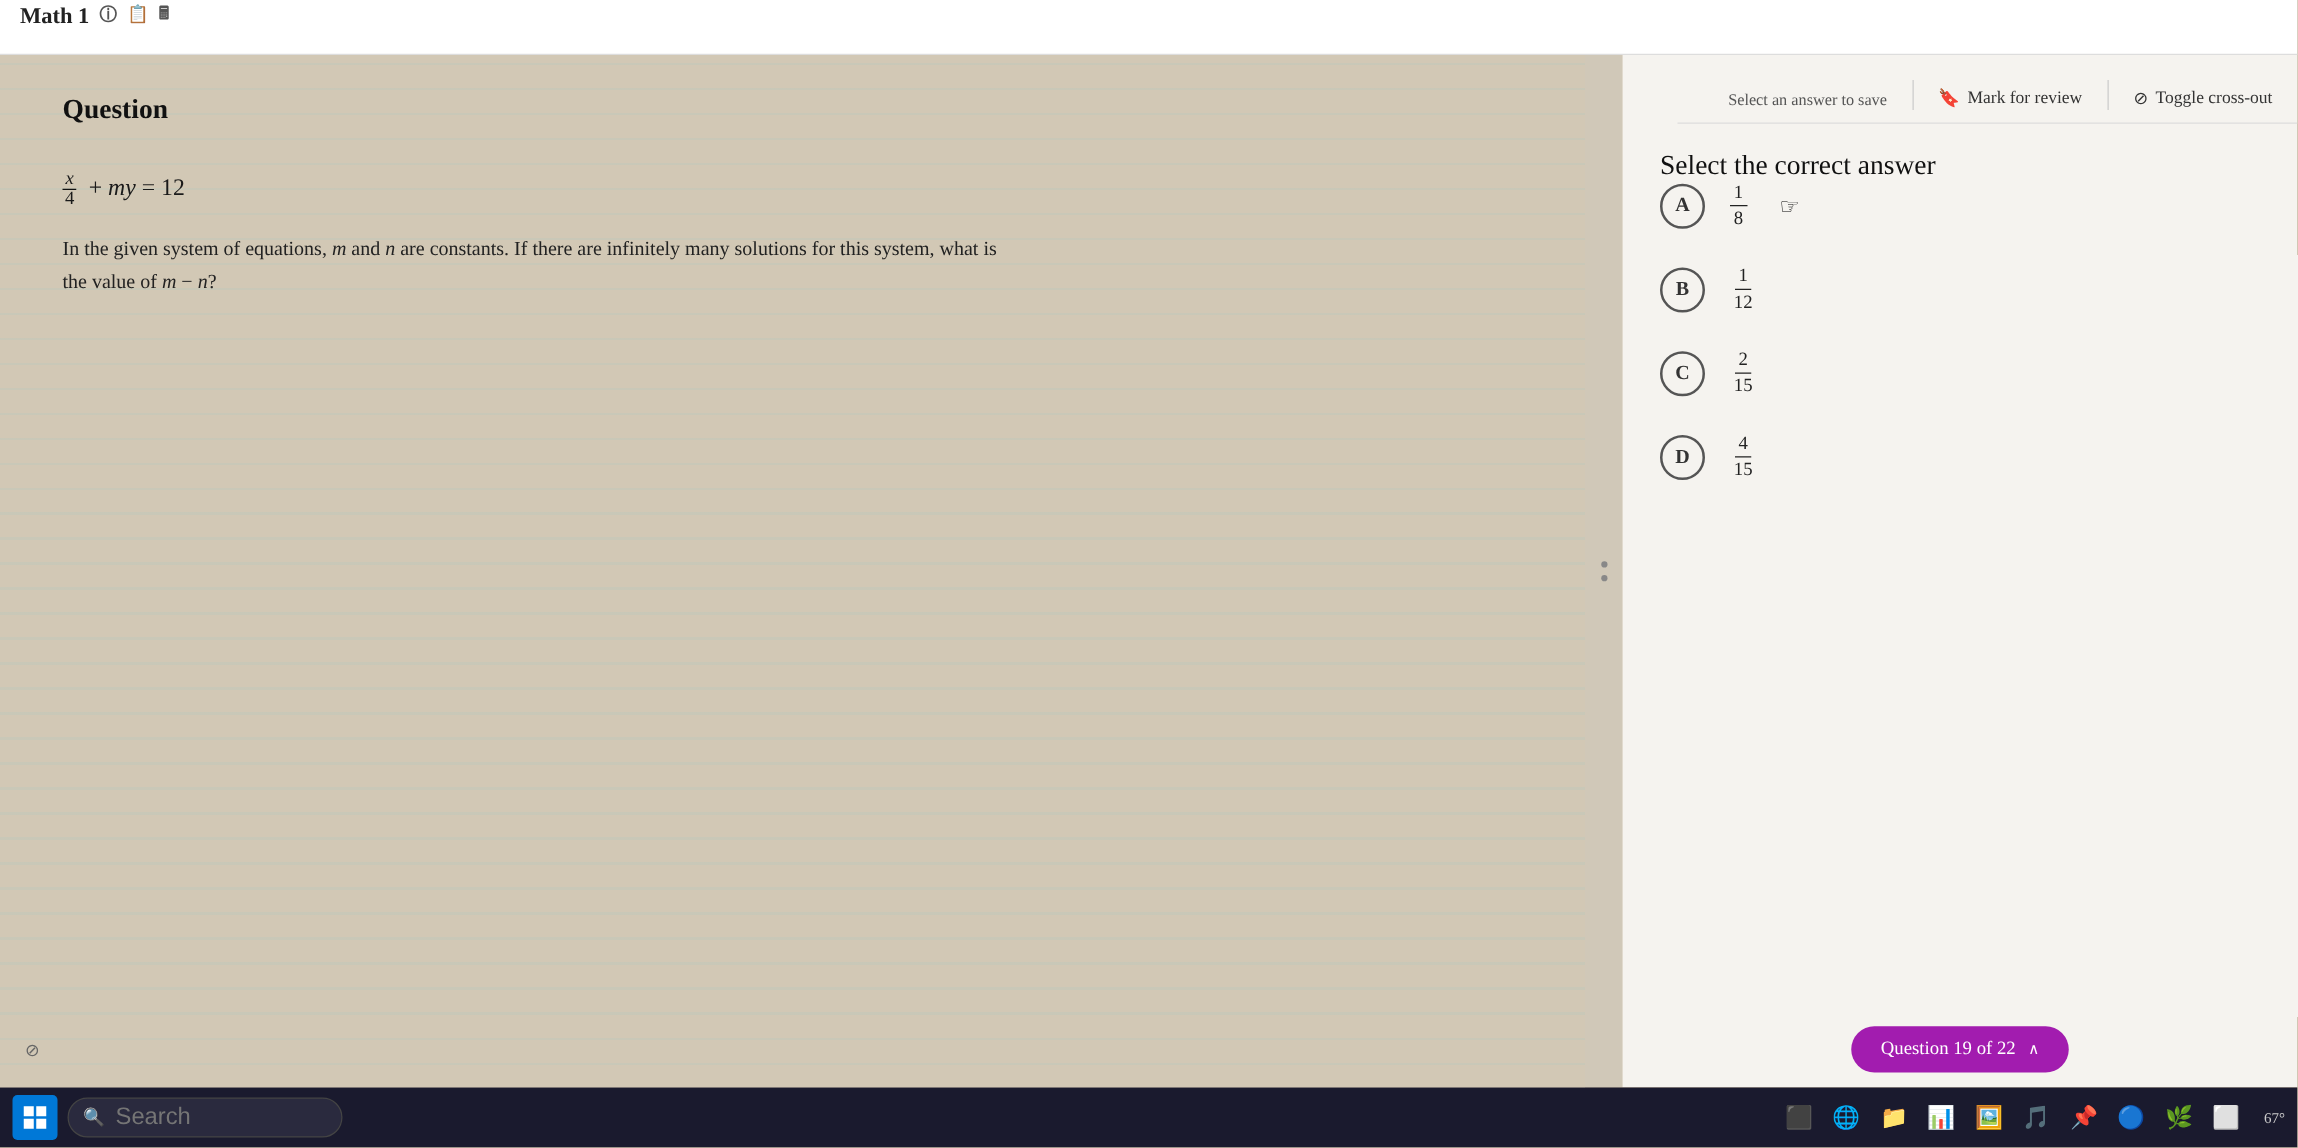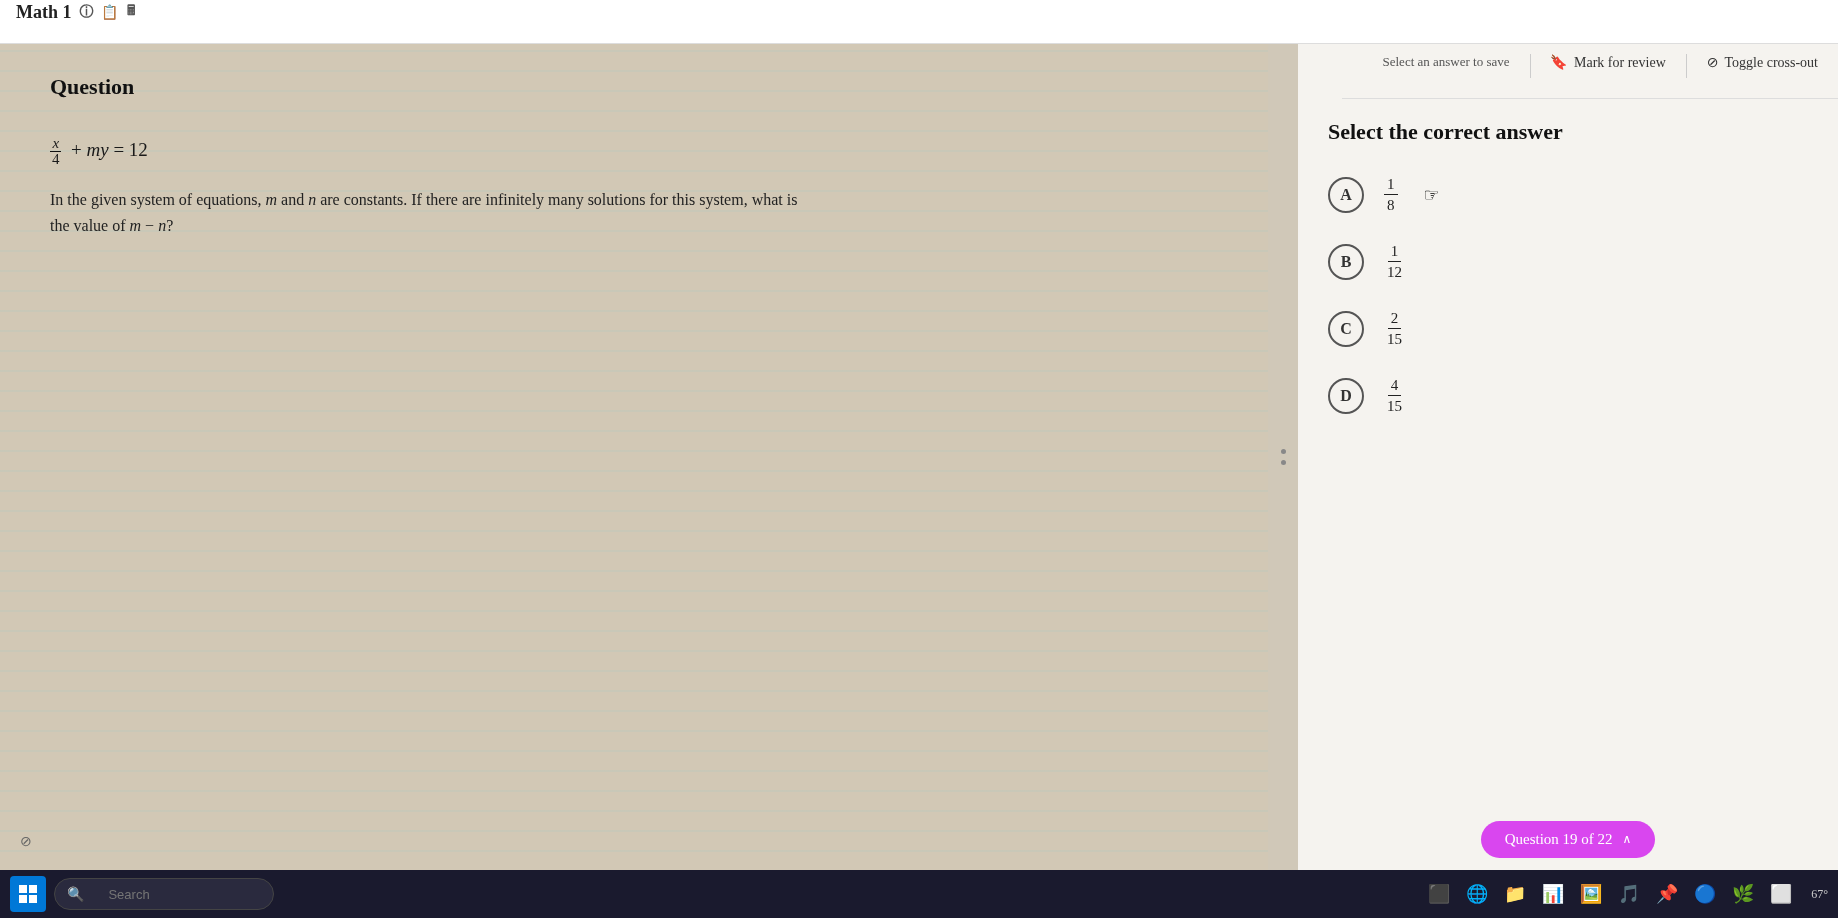--- a/index.html
+++ b/index.html
@@ -121,21 +121,21 @@
       width: 540px;
       background: #f5f3ef;
       display: flex;
       flex-direction: column;
       flex-shrink: 0;
     }
 
     
     .right-header {
       display: flex;
-      align-items: flex-start;
+      align-items: flex-end;
       justify-content: flex-end;
       padding: 10px 20px;
       border-bottom: 1px solid #ddd;
       gap: 20px;
       background: #f5f3ef;
       height: 55px;
       margin-left: 44px;
     }
 
     .save-text {
@@ -174,23 +174,22 @@
     }
 
     
     .right-body {
       padding: 20px 30px;
       flex: 1;
     }
 
     .correct-answer-title {
       font-size: 22px;
-      font-weight: bold;
+      font-weight: normal;
       color: #111;
-      margin-bottom: 30px;
     }
 
     
     .answer-option {
       display: flex;
       align-items: center;
       margin-bottom: 28px;
       cursor: pointer;
       gap: 20px;
     }
@@ -236,21 +235,21 @@
     }
 
     
     .question-nav {
       display: flex;
       justify-content: center;
       padding: 12px;
     }
 
     .question-nav-pill {
-      background: #d946ef;
+      background: #a21caf;
       color: #fff;
       border-radius: 30px;
       padding: 10px 24px;
       font-size: 15px;
       display: flex;
       align-items: center;
       gap: 10px;
       cursor: pointer;
     }
 
@@ -292,23 +291,22 @@
       padding: 0 12px;
       gap: 8px;
       cursor: text;
     }
 
     .taskbar-search input {
       background: transparent;
       border: none;
       outline: none;
       color: #ccc;
-      font-size: 13px;
+      font-size: 19px;
       width: 100%;
-      margin-left: 16px;
     }
 
     .taskbar-icons {
       display: flex;
       align-items: center;
       margin-left: auto;
       gap: 6px;
     }
 
     .taskbar-icon {

